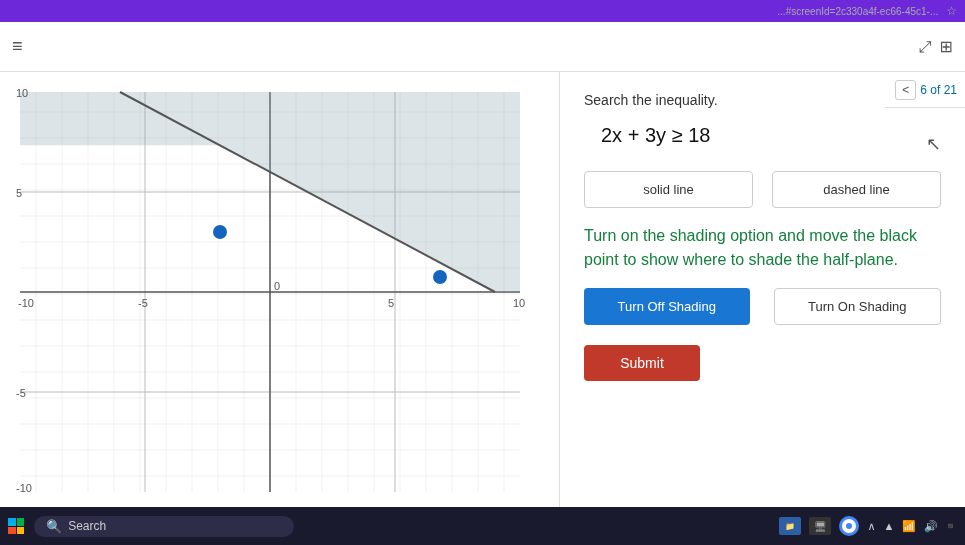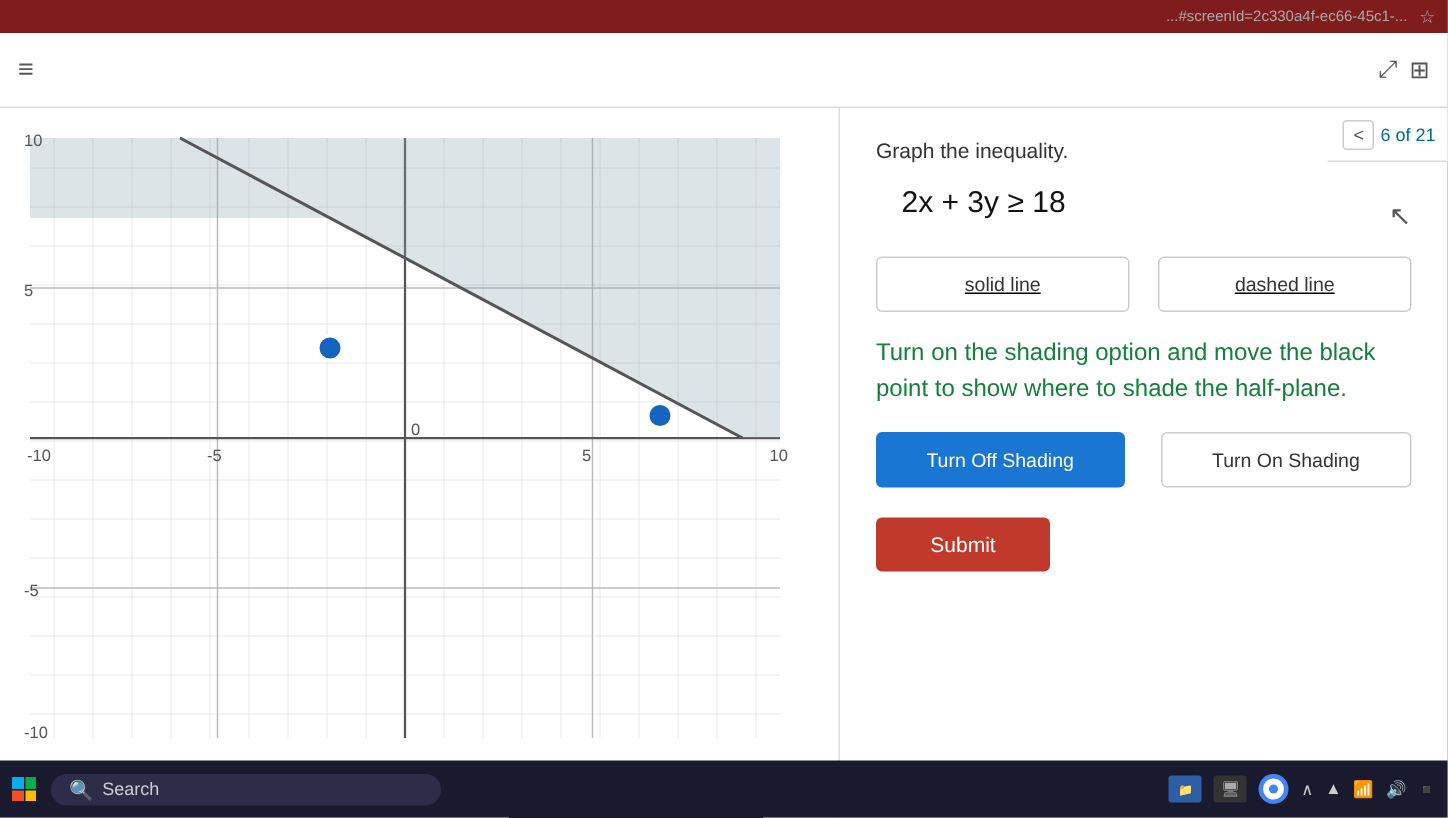--- a/index.html
+++ b/index.html
@@ -12,21 +12,21 @@
       position: relative;
     }
 
     
     .browser-bar {
       position: absolute;
       top: 0;
       left: 0;
       right: 0;
       height: 22px;
-      background: #7f1d1d;
+      background: #6d28d9;
       display: flex;
       align-items: center;
       justify-content: flex-end;
       padding: 0 8px;
       font-size: 10px;
       color: #ccc;
       z-index: 100;
     }
     .browser-url {
       font-size: 10px;
@@ -173,21 +173,20 @@
     }
     .boundary-label {
       font-size: 13px;
       color: #333;
       margin-top: 8px;
     }
     .boundary-buttons {
       display: flex;
       gap: 19px;
       margin-top: 4px;
-      text-decoration: underline;
     }
     .boundary-btn {
       flex: 1;
       padding: 10px 8px;
       border: 1px solid #ccc;
       background: #fff;
       border-radius: 4px;
       font-size: 13px;
       color: #333;
       cursor: pointer;
@@ -407,21 +406,21 @@
 
           <circle cx="210" cy="150" r="8" class="point-blue"></circle>
 
           <circle cx="430" cy="195" r="8" class="point-blue"></circle>
 
         </svg>
       </div>
     </div>
 
     <div class="right-panel">
-      <span class="question-label">Graph the inequality.</span>
+      <span class="question-label">Search the inequality.</span>
       <span class="inequality">2x + 3y ≥ 18</span>
 
       <span class="cursor-icon">↖</span>
 
       <div class="boundary-buttons">
         <button class="boundary-btn">solid line</button>
         <button class="boundary-btn">dashed line</button>
       </div>
 
       <span class="shading-instruction">Turn on the shading option and move the black point to show where to shade the half-plane.</span>

